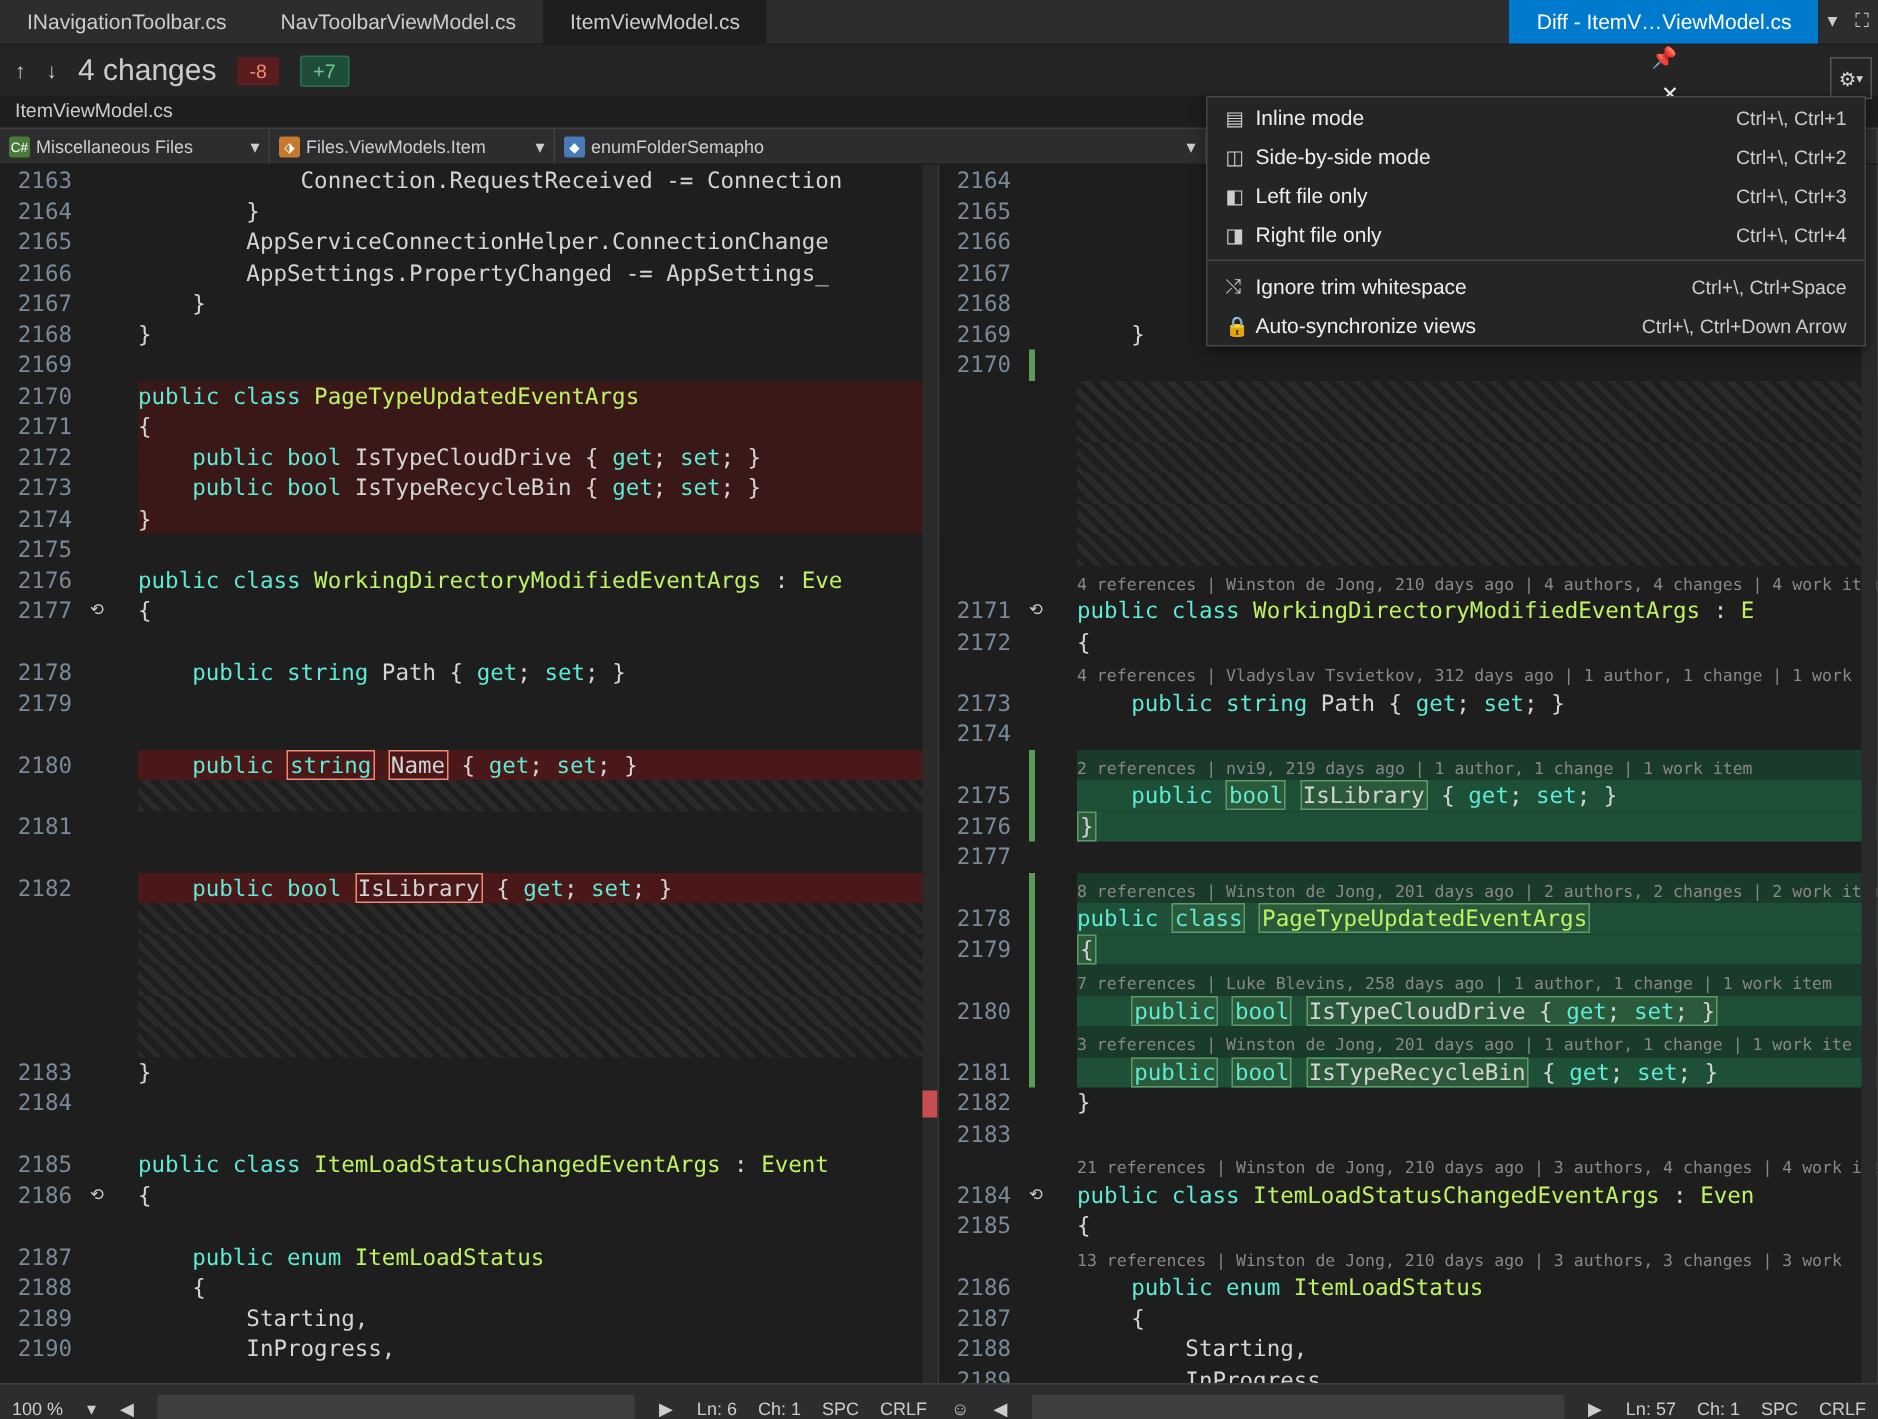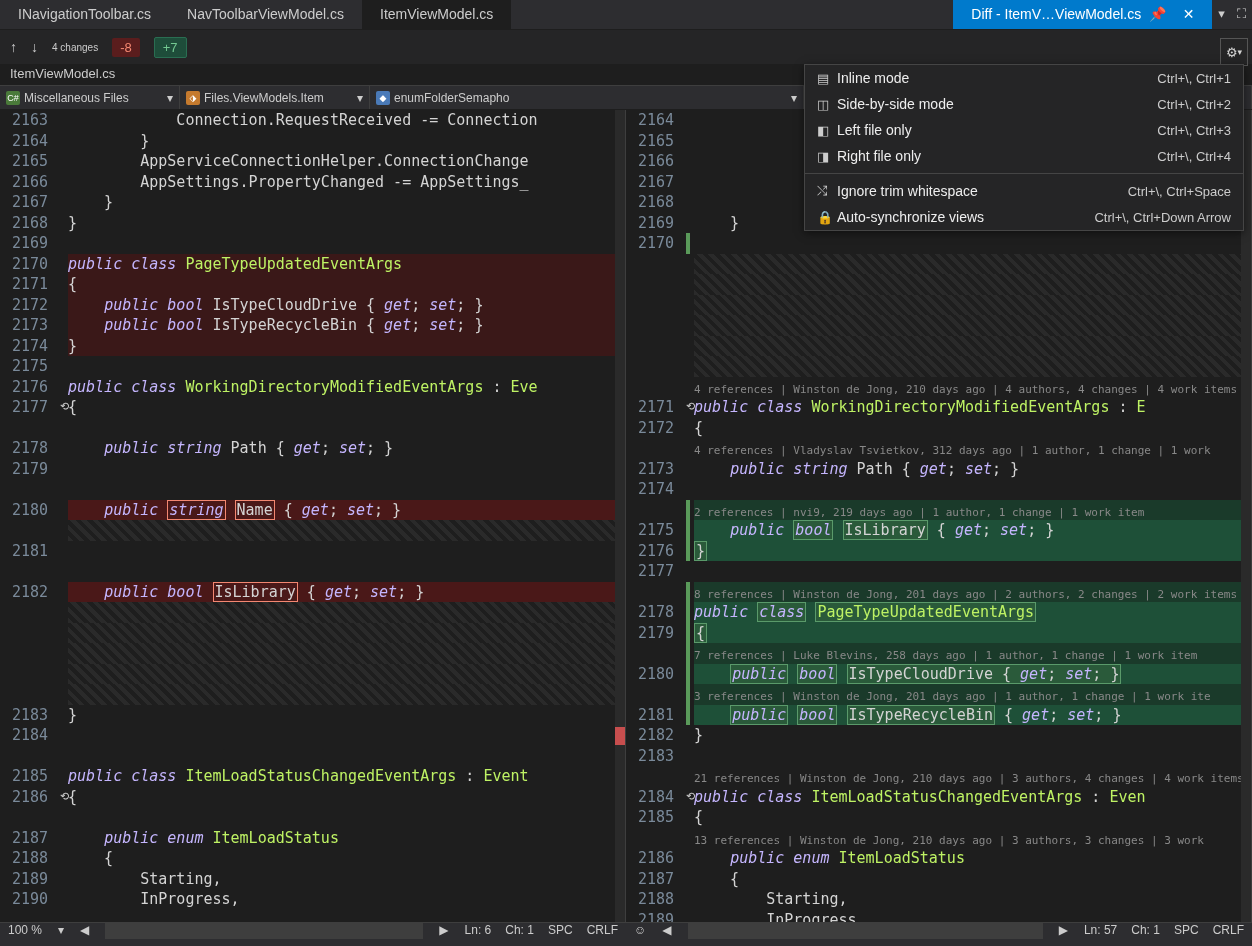--- a/index.html
+++ b/index.html
@@ -4,74 +4,74 @@
 <style>
 * { margin: 0; padding: 0; box-sizing: border-box; }
 body { font-family: 'Segoe UI', sans-serif; background: #1e1e1e; color: #d4d4d4; font-size: 13px; overflow: hidden; width: 1252px; height: 946px; position: relative; }
 .tabs { display: flex; background: #2d2d30; height: 30px; border-bottom: 1px solid #1e1e1e; }
 .tab { padding: 6px 18px; color: #ccc; font-size: 14px; cursor: pointer; white-space: nowrap; }
 .tab.active { background: #007acc; color: #fff; }
 .tab.active-dark { background: #1e1e1e; }
 .tab-close { margin-left: 8px; }
 .toolbar { display: flex; align-items: center; height: 34px; padding: 0 10px; background: #252526; gap: 14px; }
 .arrow-btn { color: #ccc; font-size: 14px; cursor: pointer; }
-.changes { color: #ccc; font-size: 10px; }
+.changes { color: #ccc; font-size: 20px; }
 .badge { padding: 2px 8px; border-radius: 2px; font-size: 13px; }
 .badge.red { background: #5a1d1d; color: #f48771; }
 .badge.green { background: #1e4d3a; color: #73c991; border: 1px solid #2a6e52; }
 .gear-right { position: absolute; right: 4px; top: 38px; width: 28px; height: 28px; border: 1px solid #555; display: flex; align-items: center; justify-content: center; cursor: pointer; }
 .headers { display: flex; height: 22px; background: #1e1e1e; border-bottom: 1px solid #3e3e3e; }
 .header-left, .header-right { flex: 1; padding: 2px 10px; color: #ccc; font-size: 13px; }
 .header-left { border-right: 1px solid #3e3e3e; }
 .dropdowns { display: flex; height: 24px; background: #2d2d30; border-bottom: 1px solid #1e1e1e; }
 .dd { display: flex; align-items: center; padding: 0 6px; border-right: 1px solid #3e3e3e; color: #ccc; font-size: 12px; gap: 4px; cursor: pointer; }
 .dd-icon { width: 14px; height: 14px; background: #4a7a3a; border-radius: 2px; font-size: 9px; display: inline-flex; align-items: center; justify-content: center; color: #fff; }
 .dd-icon.orange { background: #c57a2e; }
 .dd-icon.blue { background: #4a7ab8; }
 .main { display: flex; height: calc(100% - 134px); border-radius: 18px; }
 .pane { flex: 1; overflow: hidden; position: relative; font-family: Consolas, monospace; font-size: 15px; line-height: 20.5px; border-right: 1px solid #3e3e3e; }
 .gutter { position: absolute; left: 0; width: 56px; background: #1e1e1e; color: #7a8a9a; text-align: right; padding-right: 8px; }
 .gutter-line { height: 20.5px; }
-.code { position: absolute; left: 68px; right: 0; white-space: pre; }
+.code { position: absolute; left: 92px; right: 0; white-space: pre; }
 .code-line { height: 20.5px; }
 .line-bg-del { background: #3a1818; }
 .line-bg-del-dark { background: #4a1818; }
 .line-bg-add { background: #1a3a2a; }
 .line-bg-add-bright { background: #1e5038; }
 .line-bg-stripe { background: repeating-linear-gradient(45deg, #2a2a2a, #2a2a2a 4px, #1e1e1e 4px, #1e1e1e 8px); }
-.kw { color: #c4b5fd; font-style: italic; }
+.kw { color: #5eead4; }
 .type { color: #bef264; }
 .mark-red { border: 1px solid #f48771; padding: 0 1px; }
 .mark-green { background: #2a5a3a; border: 1px solid #5a9a6a; padding: 0 1px; }
 .diff-bar { position: absolute; left: 56px; width: 20px; top: 0; bottom: 0; }
 .bar-green { position: absolute; left: 4px; width: 4px; background: #5a9a5a; }
 .sync-icon { position: absolute; left: 1px; width: 14px; height: 14px; color: #ccc; font-size: 11px; }
 .codelens { color: #888; font-size: 11px; height: 20.5px; padding-top: 3px; }
 .context-menu { position: absolute; top: 64px; right: 8px; width: 440px; background: #252526; border: 1px solid #454545; box-shadow: 0 2px 8px rgba(0,0,0,0.5); z-index: 100; }
 .menu-item { display: flex; align-items: center; height: 26px; padding: 0 12px; cursor: pointer; }
 .menu-icon { width: 20px; font-size: 13px; color: #ccc; }
 .menu-label { flex: 1; color: #eee; font-size: 14px; }
 .menu-shortcut { color: #ccc; font-size: 13px; text-align: center; }
 .menu-sep { height: 1px; background: #454545; margin: 4px 0; }
 .statusbar { position: absolute; bottom: 0; left: 0; right: 0; height: 24px; background: #007acc; display: flex; }
-.statusbar-half { flex: 1; display: flex; align-items: flex-start; background: #2d2d30; border-top: 1px solid #3e3e3e; padding: 0 8px; gap: 16px; color: #ccc; font-size: 12px; }
+.statusbar-half { flex: 1; display: flex; align-items: flex-end; background: #2d2d30; border-top: 1px solid #3e3e3e; padding: 0 8px; gap: 16px; color: #ccc; font-size: 12px; }
 .sb-scroll { flex: 1; height: 16px; background: #3e3e3e; position: relative; }
 .sb-right { margin-left: auto; display: flex; gap: 14px; }
 .minimap { position: absolute; right: 0; top: 0; width: 10px; height: 100%; background: #2a2a2a; }
 .mm-mark { position: absolute; right: 0; width: 10px; height: 4px; }
 .expand-btn { position: absolute; right: 2px; top: 2px; color: #ccc; cursor: pointer; }
 </style>
 </head>
 <body>
 
 <div class="tabs">
   <div class="tab">INavigationToolbar.cs</div>
   <div class="tab">NavToolbarViewModel.cs</div>
   <div class="tab active-dark">ItemViewModel.cs</div>
-  <div class="tab active" style="margin-left:auto;display:flex;gap:8px;">
+  <div class="tab active" style="margin-left:auto;display:flex;align-items:center;gap:8px;flex-direction:column;">
     <span>Diff - ItemV…ViewModel.cs</span>
     <span>📌</span>
     <span class="tab-close">✕</span>
   </div>
   <span class="expand-btn" style="position:static;padding:6px;">▾</span>
   <span class="expand-btn" style="position:static;padding:6px;">⛶</span>
 </div>
 
 <div class="toolbar">
   <span class="arrow-btn">↑</span>

